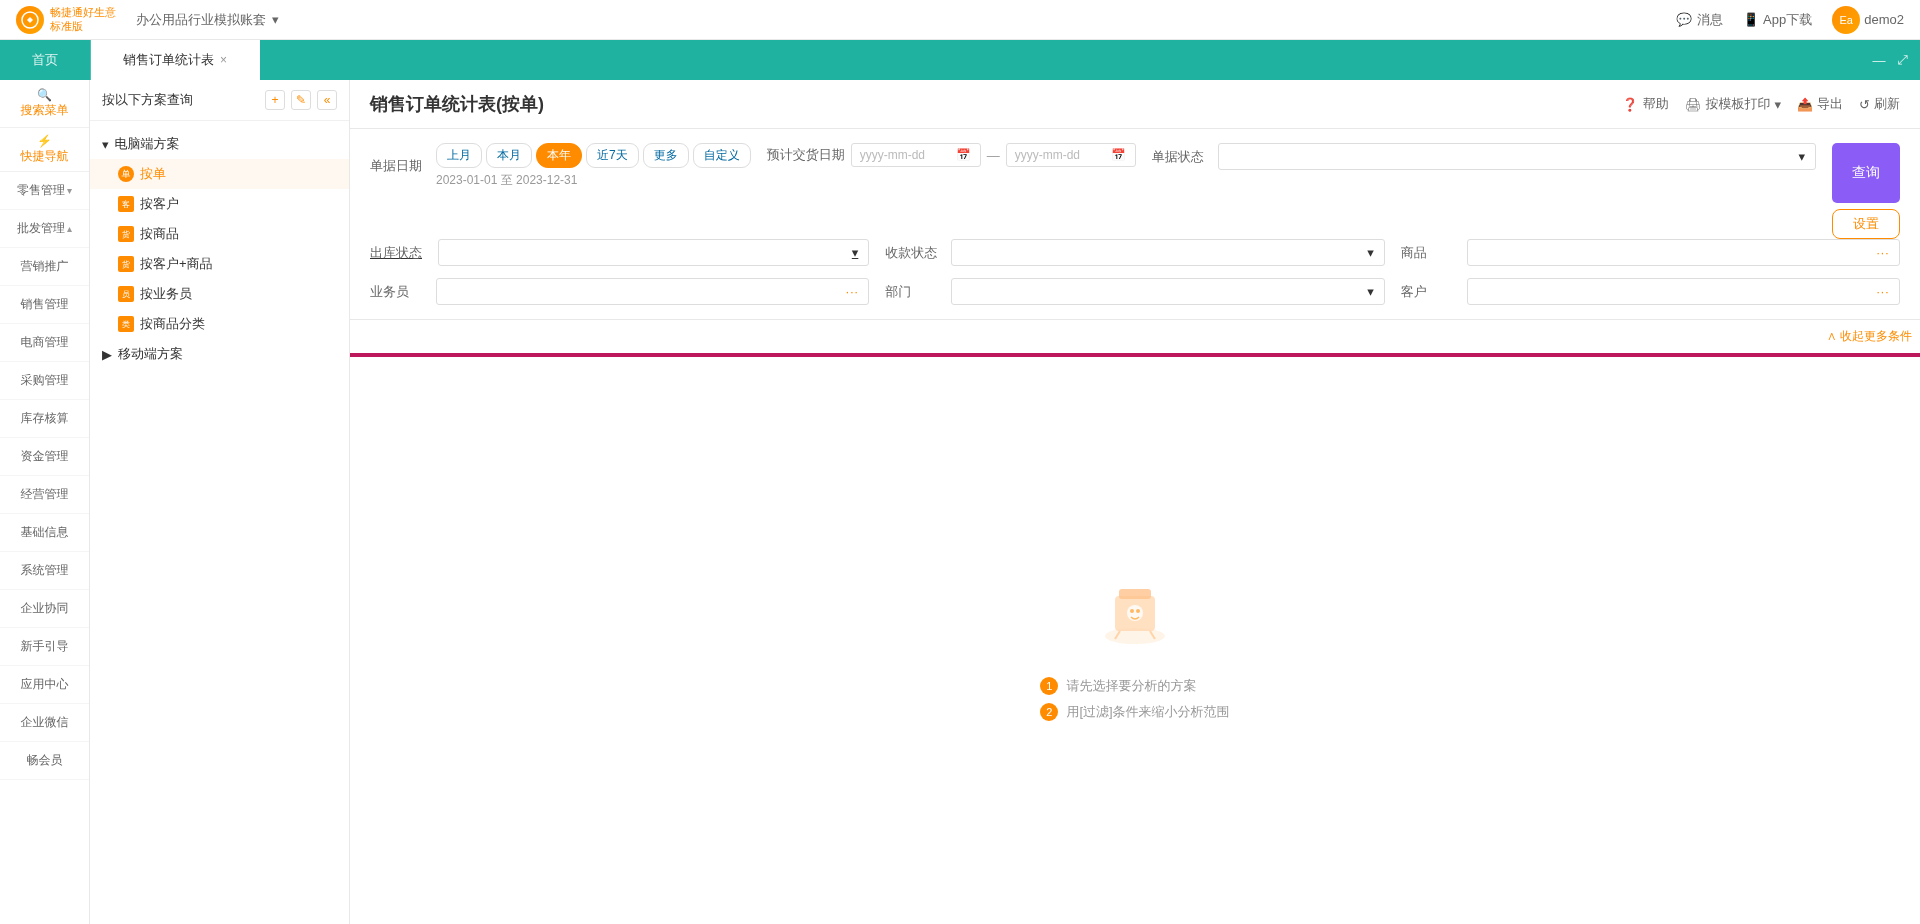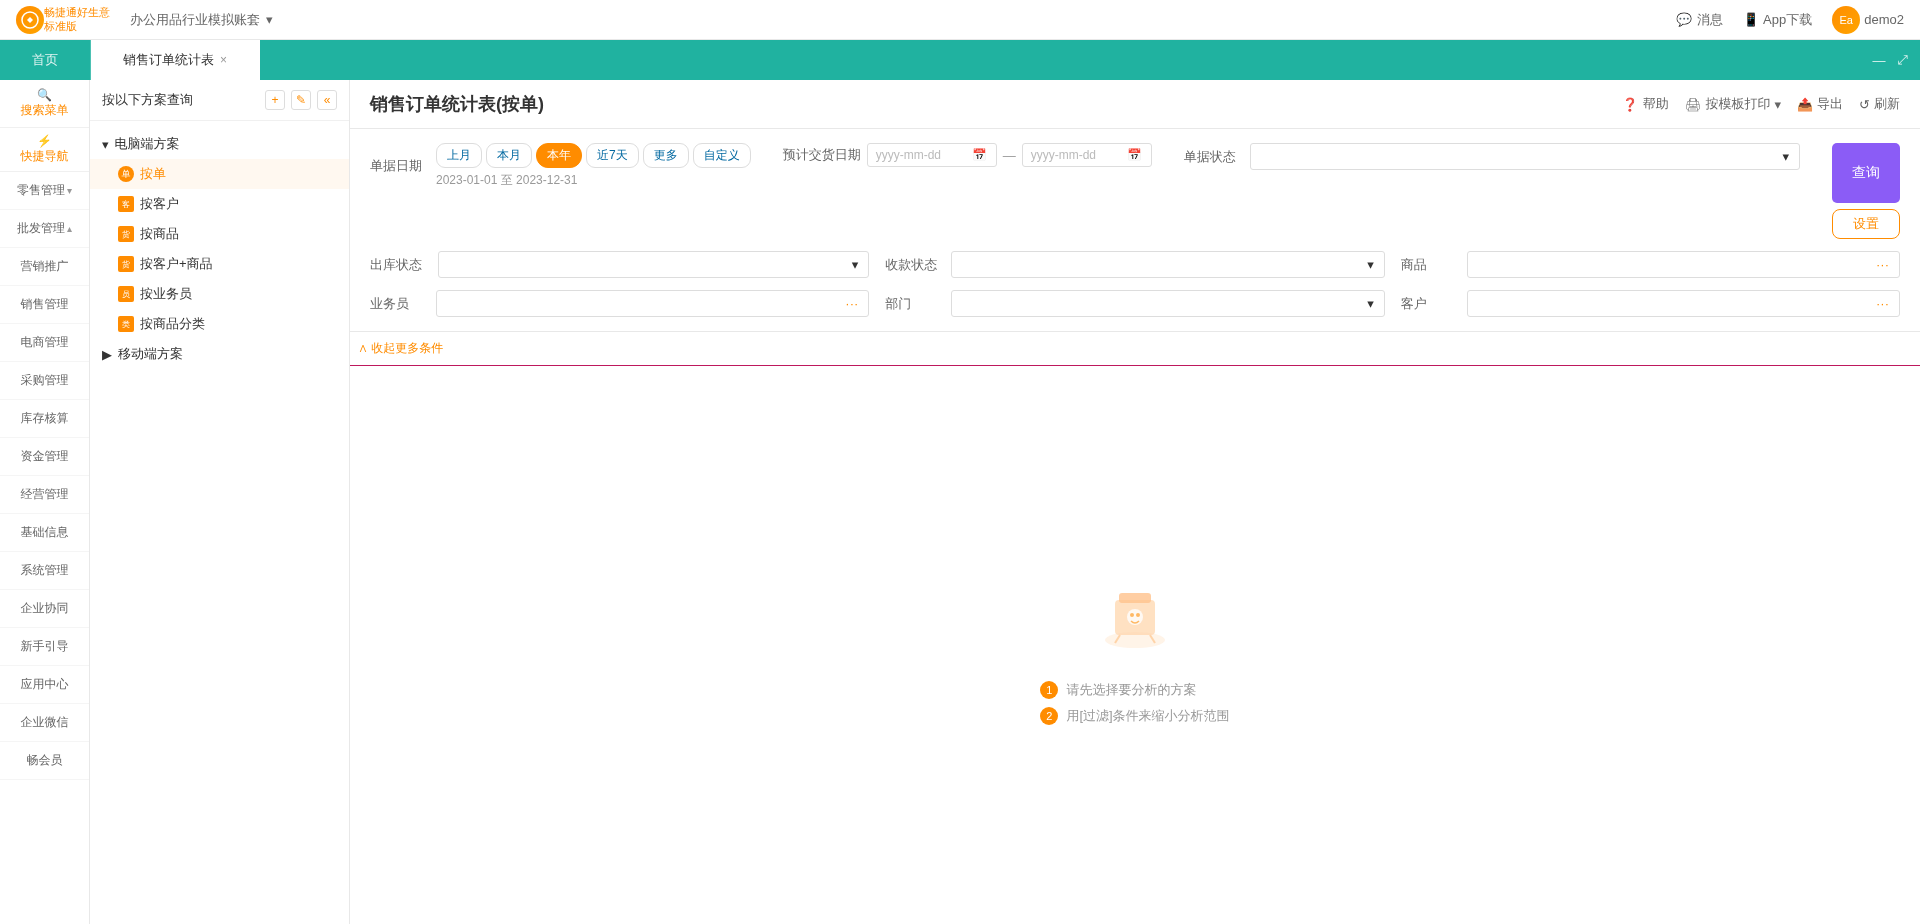--- a/index.html
+++ b/index.html
@@ -16,20 +16,21 @@
       border-bottom: 1px solid #e8e8e8;
     }
     .top-header-left {
       display: flex;
       align-items: center;
       gap: 8px;
     }
     .logo-area {
       display: flex;
       align-items: center;
+      gap: 6px;
     }
     .logo-icon {
       width: 28px;
       height: 28px;
       background: linear-gradient(135deg, #ff8c00, #ffa500);
       border-radius: 50%;
       display: flex;
       align-items: center;
       justify-content: center;
       color: white;
@@ -405,27 +406,27 @@
       gap: 6px;
       margin-left: auto;
     }
     .ellipsis-btn {
       color: #ff8c00;
       cursor: pointer;
       font-size: 13px;
     }
 
     .collapse-bar {
-      text-align: left;
+      text-align: right;
       padding: 8px;
       color: #ff8c00;
       font-size: 12px;
       cursor: pointer;
       background: #fff;
-      border-bottom: 1px solid #be185d;
+      border-bottom: 4px solid #be185d;
     }
 
     
     .empty-state {
       flex: 1;
       display: flex;
       flex-direction: column;
       align-items: center;
       justify-content: center;
       gap: 16px;
@@ -652,21 +653,21 @@
             </div>
             <div class="action-item">
               <span>↺</span>
               <span>刷新</span>
             </div>
           </div>
         </div>
 
         <div class="filter-area">
 
-          <div style="display:flex; align-items:flex-start; gap:32px; margin-bottom:12px;">
+          <div style="display:flex; align-items:flex-start; gap:16px; ">
             <div style="display:flex; align-items:center; gap:6px; flex-shrink:0;">
               <span class="filter-label">单据日期</span>
               <div style="display:flex; flex-direction:column; gap:4px;">
                 <div style="display:flex; gap:4px; align-items:center;">
                   <button class="date-btn">上月</button>
                   <button class="date-btn">本月</button>
                   <button class="date-btn active">本年</button>
                   <button class="date-btn">近7天</button>
                   <button class="date-btn">更多</button>
                   <button class="date-btn">自定义</button>
@@ -693,21 +694,21 @@
                 <span>▾</span>
               </div>
             </div>
             <div class="query-actions">
               <button class="btn-query">查询</button>
               <button class="btn-setting">设置</button>
             </div>
           </div>
 
           <div style="display:flex; align-items:center; gap:16px; margin-bottom:12px;">
-            <div style="display:flex; align-items:center; gap:8px; flex:1;">
+            <div style="display:flex; align-items:center; gap:8px; flex:1;text-decoration:underline;">
               <span class="filter-label">出库状态</span>
               <div class="filter-select" style="flex:1;">
                 <span></span>
                 <span>▾</span>
               </div>
             </div>
             <div style="display:flex; align-items:center; gap:6px; flex:1;">
               <span class="filter-label">收款状态</span>
               <div class="filter-select" style="flex:1;">
                 <span></span>

